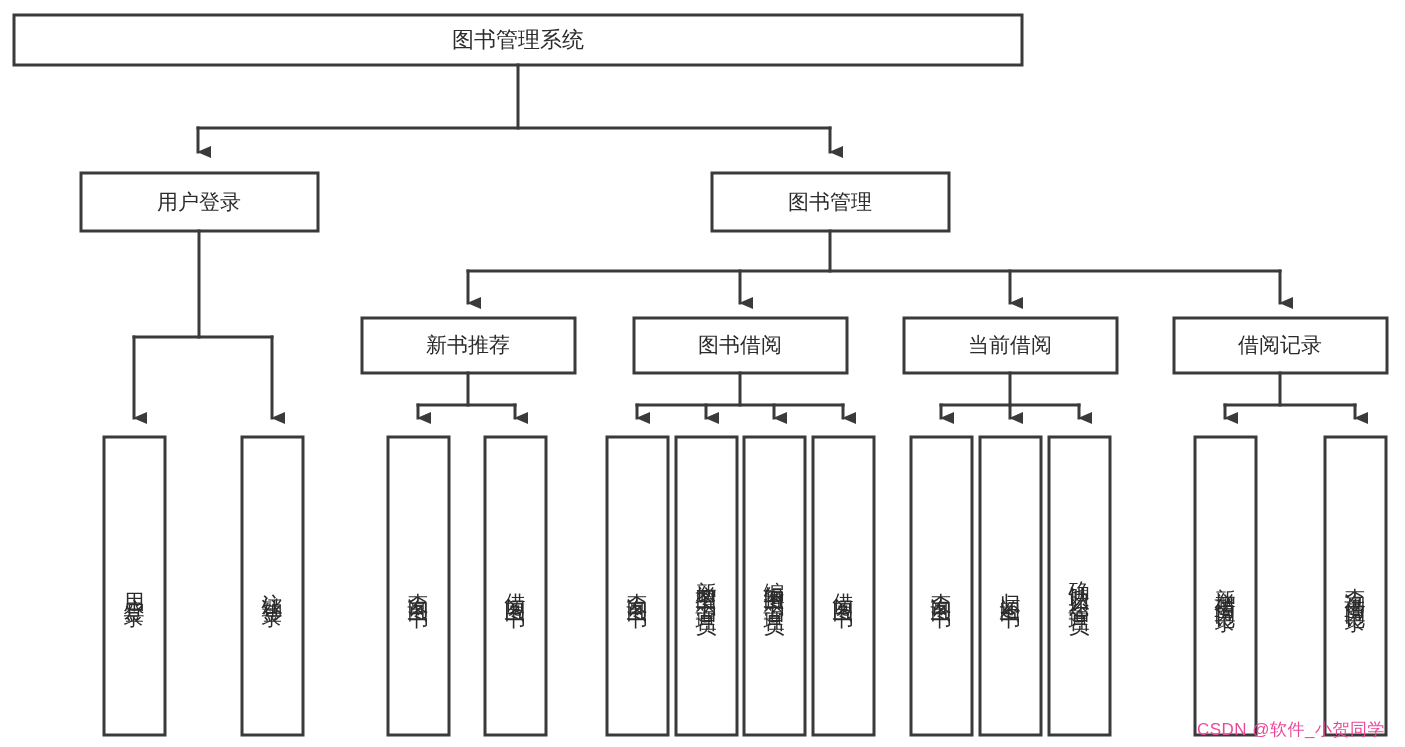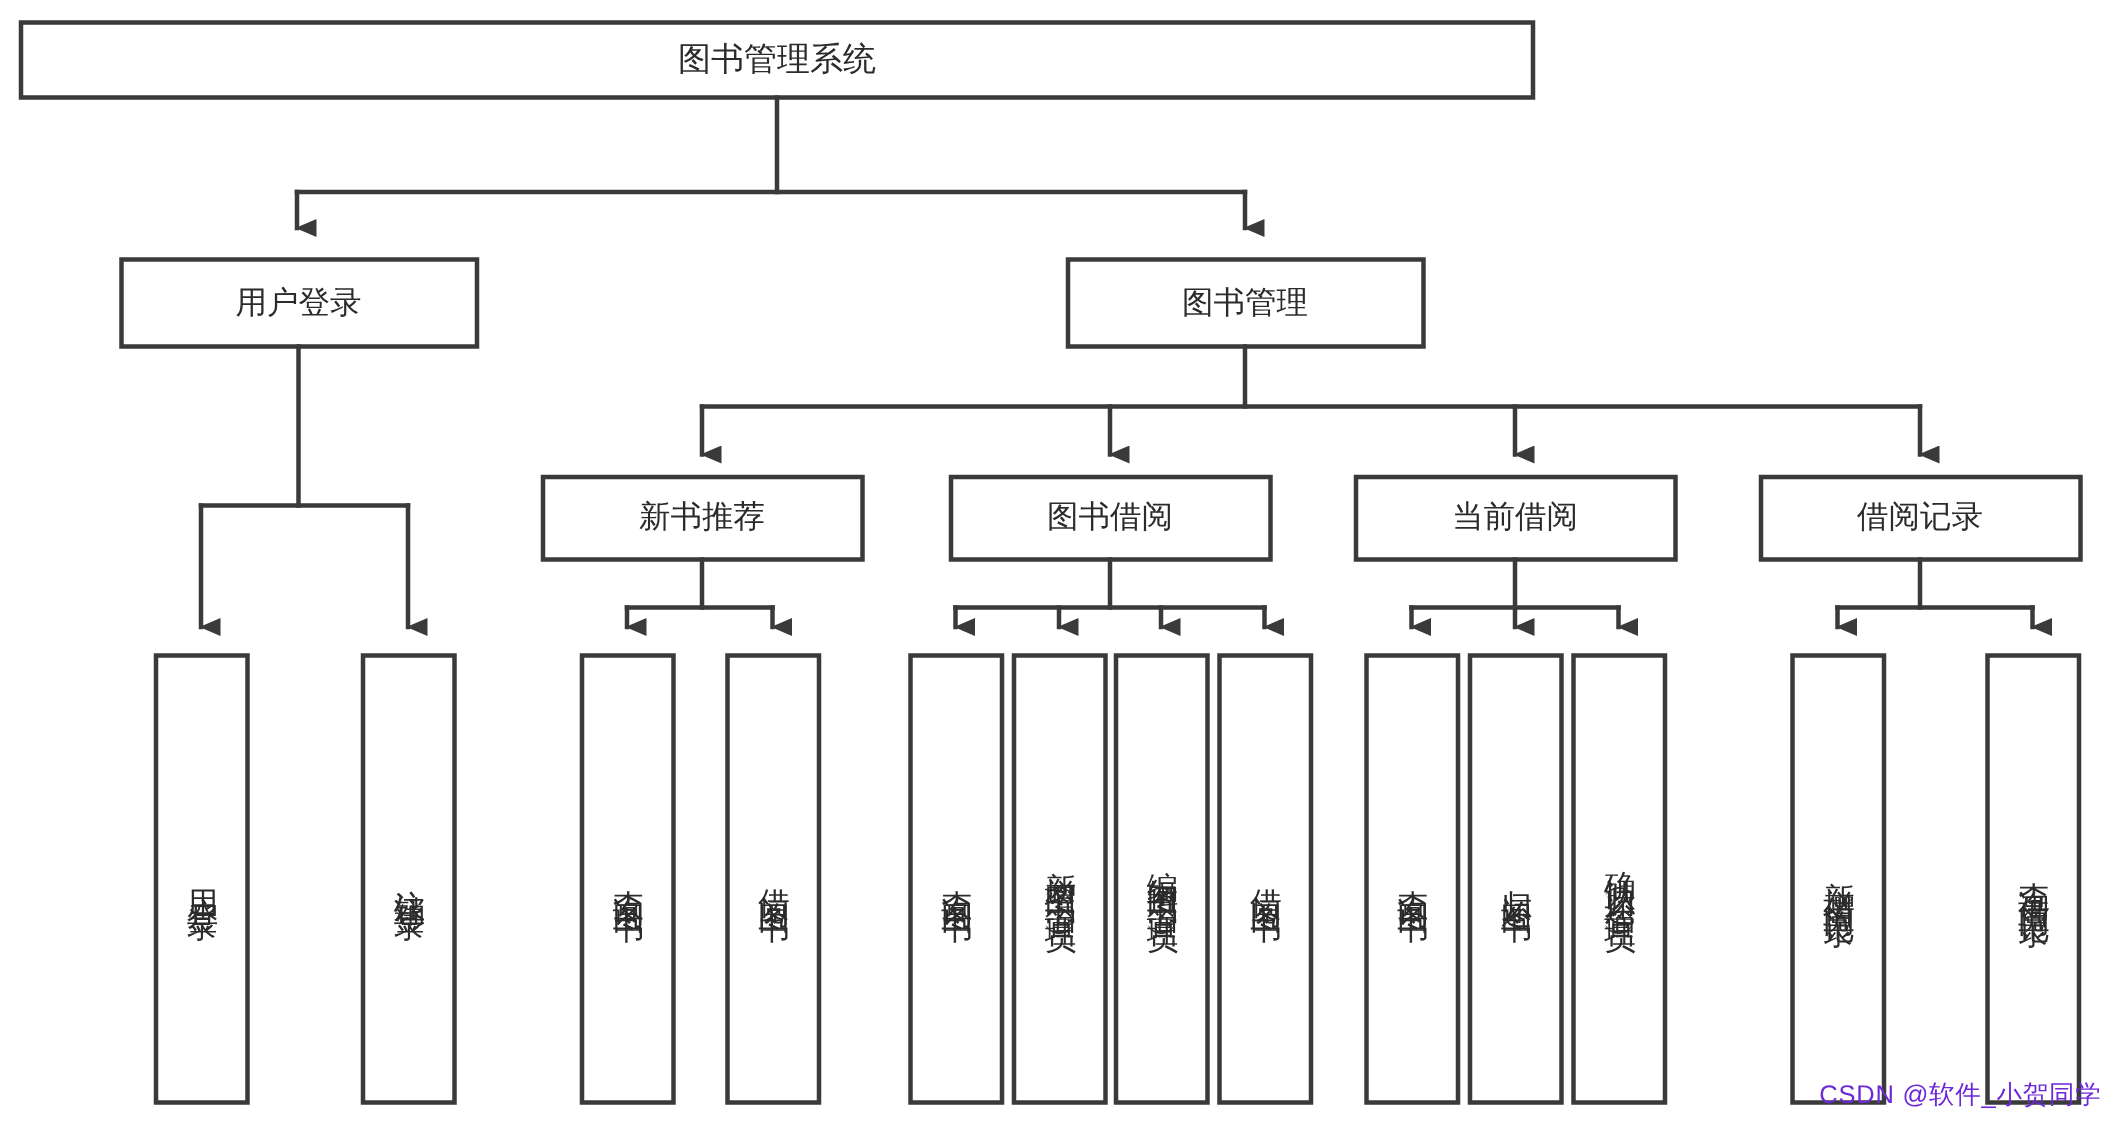--- a/index.html
+++ b/index.html
@@ -59,25 +59,25 @@
     font-family: "Liberation Sans", "DejaVu Sans", sans-serif;
     font-size: 21px;
     line-height: 1;
     letter-spacing: 5px;
     color: #2b2b2b;
     white-space: nowrap;
     text-align: center;
   }
   .watermark {
     position: absolute;
-    right: 4px;
+    right: 20px;
     bottom: 6px;
     font-family: "Liberation Sans", "DejaVu Sans", sans-serif;
     font-size: 17px;
-    color: #6d28d9;
+    color: #ec4899;
     letter-spacing: 0.5px;
     white-space: nowrap;
   }
 </style>
 </head>
 <body>
 
 <svg id="diagram" viewBox="0 0 1405 747" xmlns="http://www.w3.org/2000/svg">
 
   <defs>

